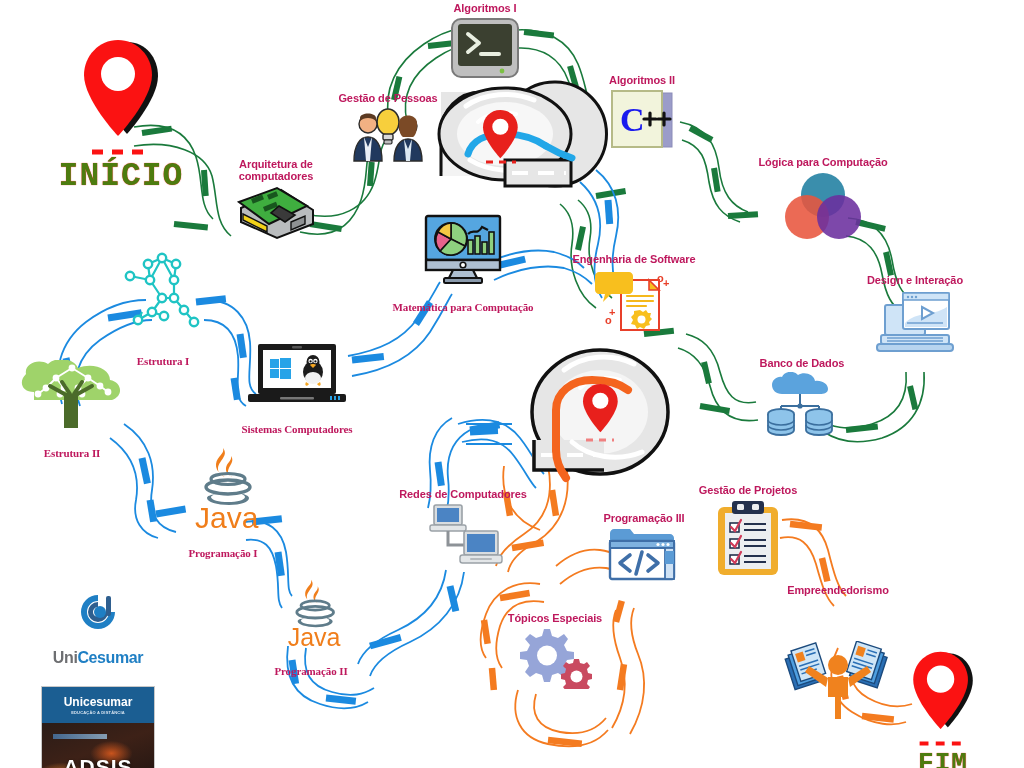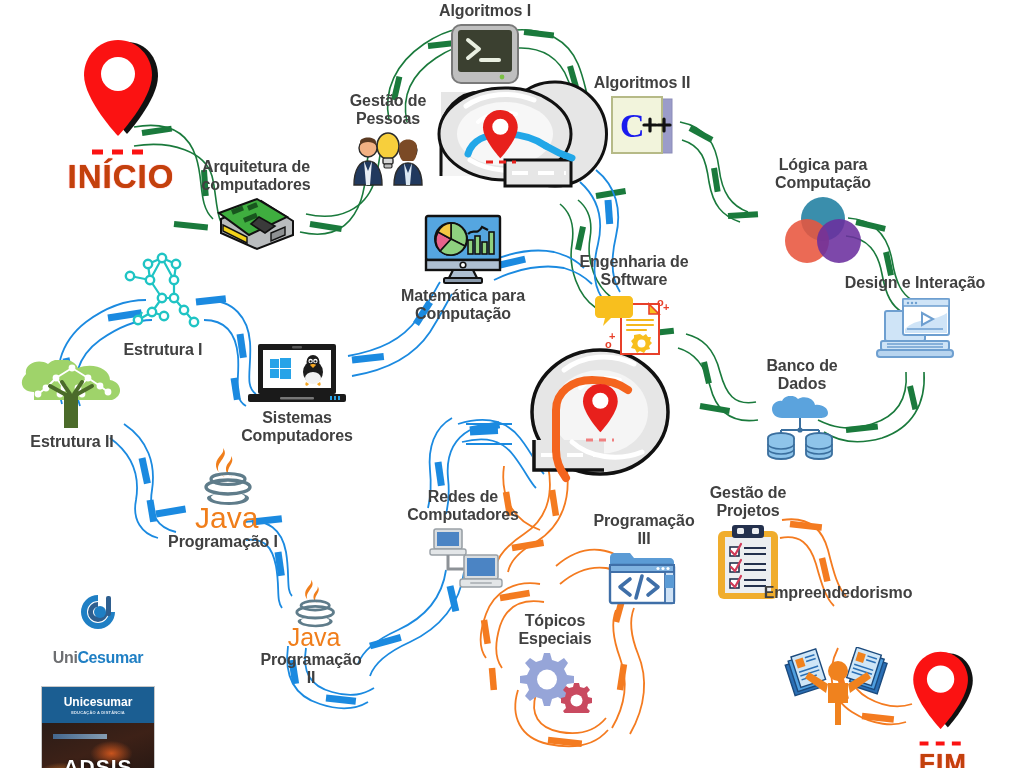--- a/index.html
+++ b/index.html
@@ -2,29 +2,29 @@
 <html><head>
 <meta charset="utf-8">
 <style>
   html,body{margin:0;padding:0;background:#ffffff;}
   body{width:1024px;height:768px;position:relative;overflow:hidden;
        font-family:"Liberation Sans","DejaVu Sans",sans-serif;}
   #stage{position:absolute;left:0;top:0;width:1024px;height:768px;background:#fff;}
   svg.roads{position:absolute;left:0;top:0;width:1024px;height:768px;pointer-events:none;}
 
   .node{position:absolute;display:flex;flex-direction:column;align-items:center;}
-  .node .lbl{font-size:16px;font-weight:bold;color:#404040;text-align:center;
+  .node .lbl{font-size:11px;font-weight:bold;color:#be185d;text-align:center;
              line-height:1.12;white-space:pre-line;letter-spacing:-0.1px;}
   .node .ico{display:block;}
   .node.labelbelow{flex-direction:column;}
   .node.labelabove .lbl{margin-bottom:3px;}
-  .node.labelbelow .lbl{margin-top:3px;}
-
-  .marker-txt{font-family:Liberation Sans, sans-serif;
-              font-weight:bold;color:#c2410c;letter-spacing:1px;
+  .node.labelbelow .lbl{margin-top:17px;font-family:Liberation Serif, serif;}
+
+  .marker-txt{font-family:Liberation Mono, monospace;
+              font-weight:bold;color:#4d7c0f;letter-spacing:1px;
               text-shadow:0 0 1px #fb1212;}
   #inicio{position:absolute;left:46px;top:38px;width:150px;text-align:center;}
   #inicio .marker-txt{font-size:33px;margin-top:2px;}
   #fim{position:absolute;left:888px;top:650px;width:110px;text-align:center;}
   #fim .marker-txt{font-size:26px;margin-top:1px;}
   .dashline{display:block;margin:2px auto 0 auto;}
 
   #brand{position:absolute;left:34px;top:592px;width:128px;
          display:flex;flex-direction:column;align-items:center;gap:16px;}
   #brand .logo-row{display:flex;align-items:flex-end;justify-content:center;}
@@ -279,21 +279,21 @@
       <path d="M47,4 C66,4 78,20 78,38 C78,62 47,96 47,96 C47,96 16,62 16,38 C16,20 28,4 47,4 Z" fill="#111"></path>
       <path d="M38,2 C19,2 4,18 4,37 C4,62 38,98 38,98 C38,98 72,62 72,37 C72,18 57,2 38,2 Z" fill="#fb1212"></path>
       <circle cx="38" cy="36" r="17" fill="#ffffff"></circle>
     </svg>
     <svg class="dashline" width="50" height="7" viewBox="0 0 62 8">
       <line x1="2" y1="4" x2="60" y2="4" stroke="#fb1212" stroke-width="5" stroke-dasharray="11 9"></line>
     </svg>
     <div class="marker-txt">FIM</div>
   </div>
 
-  <div class="node labelabove" style="left:196px;top:158px;width:120px;">
+  <div class="node labelabove" style="left:216px;top:158px;width:120px;">
     <div class="lbl">Arquitetura de
 computadores</div>
     <svg class="ico" width="86" height="56" viewBox="0 0 86 56">
       <path d="M8,22 L48,4 L80,24 L80,38 L44,52 L8,36 Z" fill="#b9bcbe" stroke="#111" stroke-width="2"></path>
       <path d="M6,16 L44,2 L74,20 L36,38 Z" fill="#3fae3f" stroke="#111" stroke-width="2"></path>
       <rect x="18" y="13" width="12" height="5" fill="#18561e" transform="rotate(-22 18 13)"></rect>
       <rect x="34" y="9" width="10" height="5" fill="#18561e" transform="rotate(-22 34 9)"></rect>
       <rect x="30" y="21" width="14" height="5" fill="#18561e" transform="rotate(-22 30 21)"></rect>
       <path d="M46,20 L62,29 L52,36 L38,27 Z" fill="#3a3a3a" stroke="#111" stroke-width="1.6"></path>
       <path d="M10,28 L34,40 L34,46 L10,34 Z" fill="#f2d21a" stroke="#111" stroke-width="1.4"></path>

